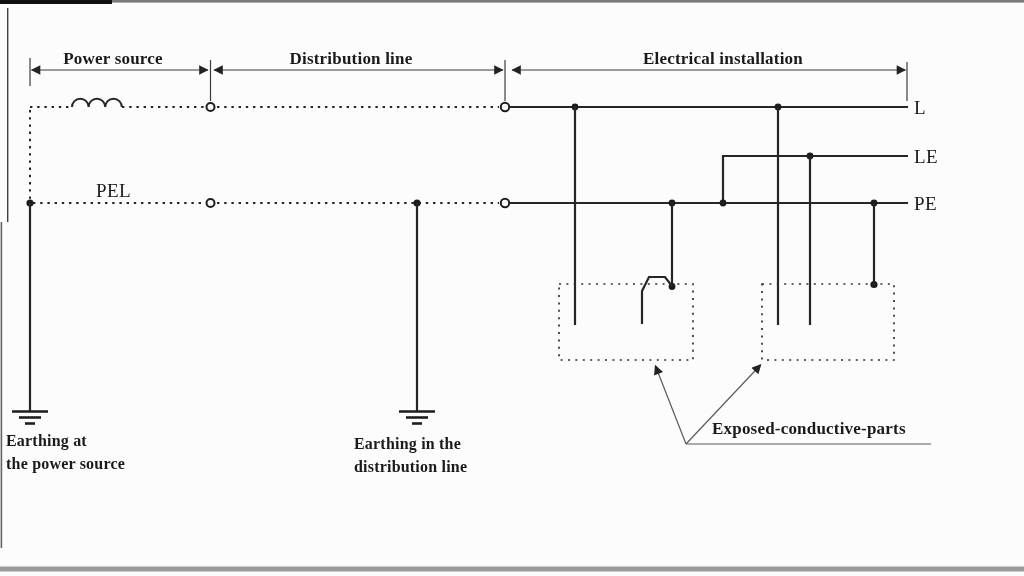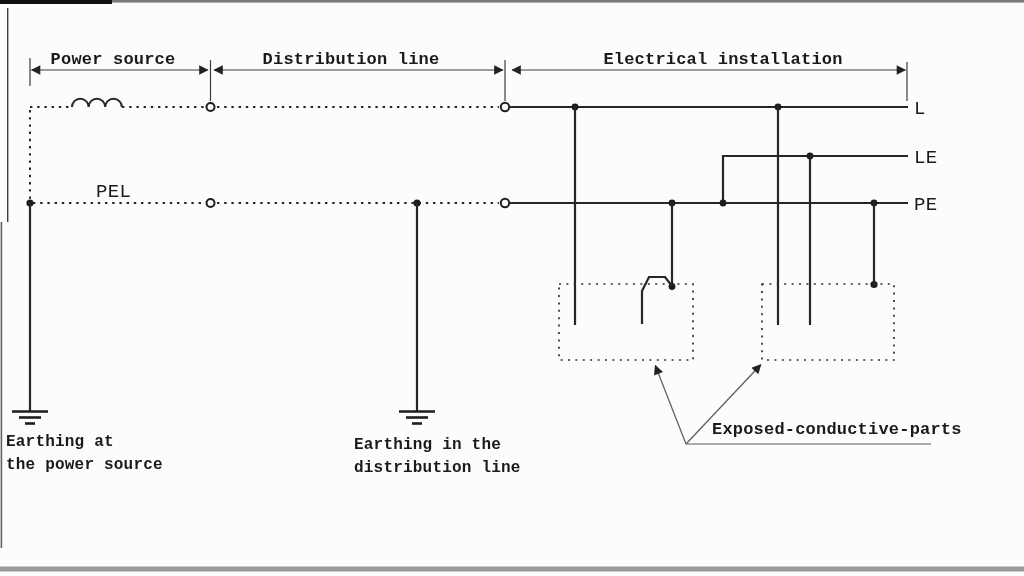--- a/index.html
+++ b/index.html
@@ -1,17 +1,17 @@
 <!DOCTYPE html>
 <html><head>
 <meta charset="utf-8">
 <style>
   html,body{margin:0;padding:0;background:#e8e8e8;}
   .stage{position:relative;width:1024px;height:576px;background:#14b8a6;overflow:hidden;
-         font-family:Liberation Mono, monospace;}
+         font-family:Liberation Serif, serif;}
   svg{display:block;}
   .wire{stroke:#262626;stroke-width:2.2;fill:none;}
   .wire-thin{stroke:#262626;stroke-width:2;fill:none;}
   .dotted{stroke:#262626;stroke-width:2;fill:none;stroke-dasharray:2.4 4.8;}
   .dim{stroke:#3c3c3c;stroke-width:1.1;fill:none;}
   .tick{stroke:#3c3c3c;stroke-width:1.2;fill:none;}
   .leader{stroke:#5a5a5a;stroke-width:1.2;fill:none;}
   .dotbox{stroke:#2e2e2e;stroke-width:1.7;fill:none;stroke-dasharray:2 5.4;}
   .jdot{fill:#1d1d1d;stroke:none;}
   .term{fill:#fcfcfc;stroke:#1d1d1d;stroke-width:2;}

